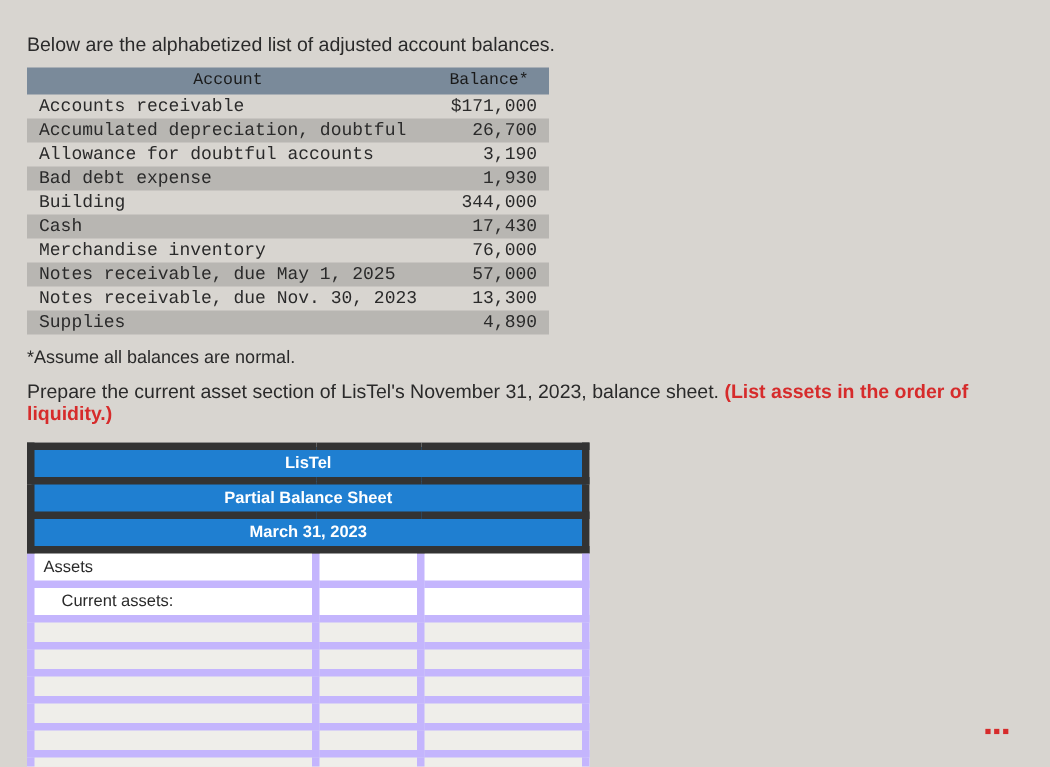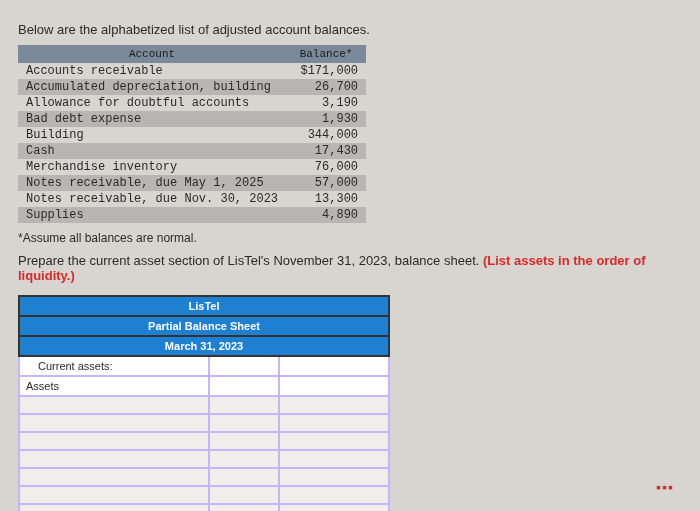--- a/index.html
+++ b/index.html
@@ -38,21 +38,21 @@
     .balances-table td:last-child { text-align: right; }
     .balances-table tr.alt td { background: #b8b6b2; }
     .footnote { font-size: 12px; margin-bottom: 8px; }
     .instruction { font-size: 13px; margin-bottom: 12px; }
     .red-hint { color: #d62b2b; font-weight: bold; }
     .worksheet {
       border-collapse: collapse;
       background: #fff;
     }
     .worksheet td, .worksheet th {
-      border: 2px solid #c4b5fd;
+      border: 5px solid #c4b5fd;
       padding: 3px 6px;
       height: 18px;
       font-size: 11px;
     }
     .ws-header td {
       background: #1f7fd1;
       color: #fff;
       text-align: center;
       font-weight: bold;
       border-color: #333;
@@ -84,21 +84,21 @@
   <tbody>
       <tr>
     <th>Account</th>
     <th>Balance*</th>
   </tr>
   <tr>
         <td>Accounts receivable</td>
         <td>$171,000</td>
       </tr>
   <tr class="alt">
-        <td>Accumulated depreciation, building</td>
+        <td>Accumulated depreciation, doubtful</td>
         <td>26,700</td>
       </tr>
   <tr>
         <td>Allowance for doubtful accounts</td>
         <td>3,190</td>
       </tr>
   <tr class="alt">
         <td>Bad debt expense</td>
         <td>1,930</td>
       </tr>
@@ -139,30 +139,30 @@
       <tr class="ws-header">
         <td colspan="3">LisTel</td>
       </tr>
   <tr class="ws-header">
         <td colspan="3">Partial Balance Sheet</td>
       </tr>
   <tr class="ws-header">
         <td colspan="3">March 31, 2023</td>
       </tr>
   <tr>
+    <td class="ws-label">Assets</td>
+    <td class="ws-col1"></td>
+    <td class="ws-col2"></td>
+  </tr>
+  <tr>
     <td class="ws-label indent">Current assets:</td>
     <td class="ws-col1"></td>
     <td class="ws-col2"></td>
   </tr>
   <tr>
-    <td class="ws-label">Assets</td>
-    <td class="ws-col1"></td>
-    <td class="ws-col2"></td>
-  </tr>
-  <tr>
         <td class="ws-label ws-input"></td>
         <td class="ws-col1 ws-input"></td>
         <td class="ws-col2 ws-input"></td>
       </tr>
   <tr>
         <td class="ws-label ws-input"></td>
         <td class="ws-col1 ws-input"></td>
         <td class="ws-col2 ws-input"></td>
       </tr>
   <tr>

